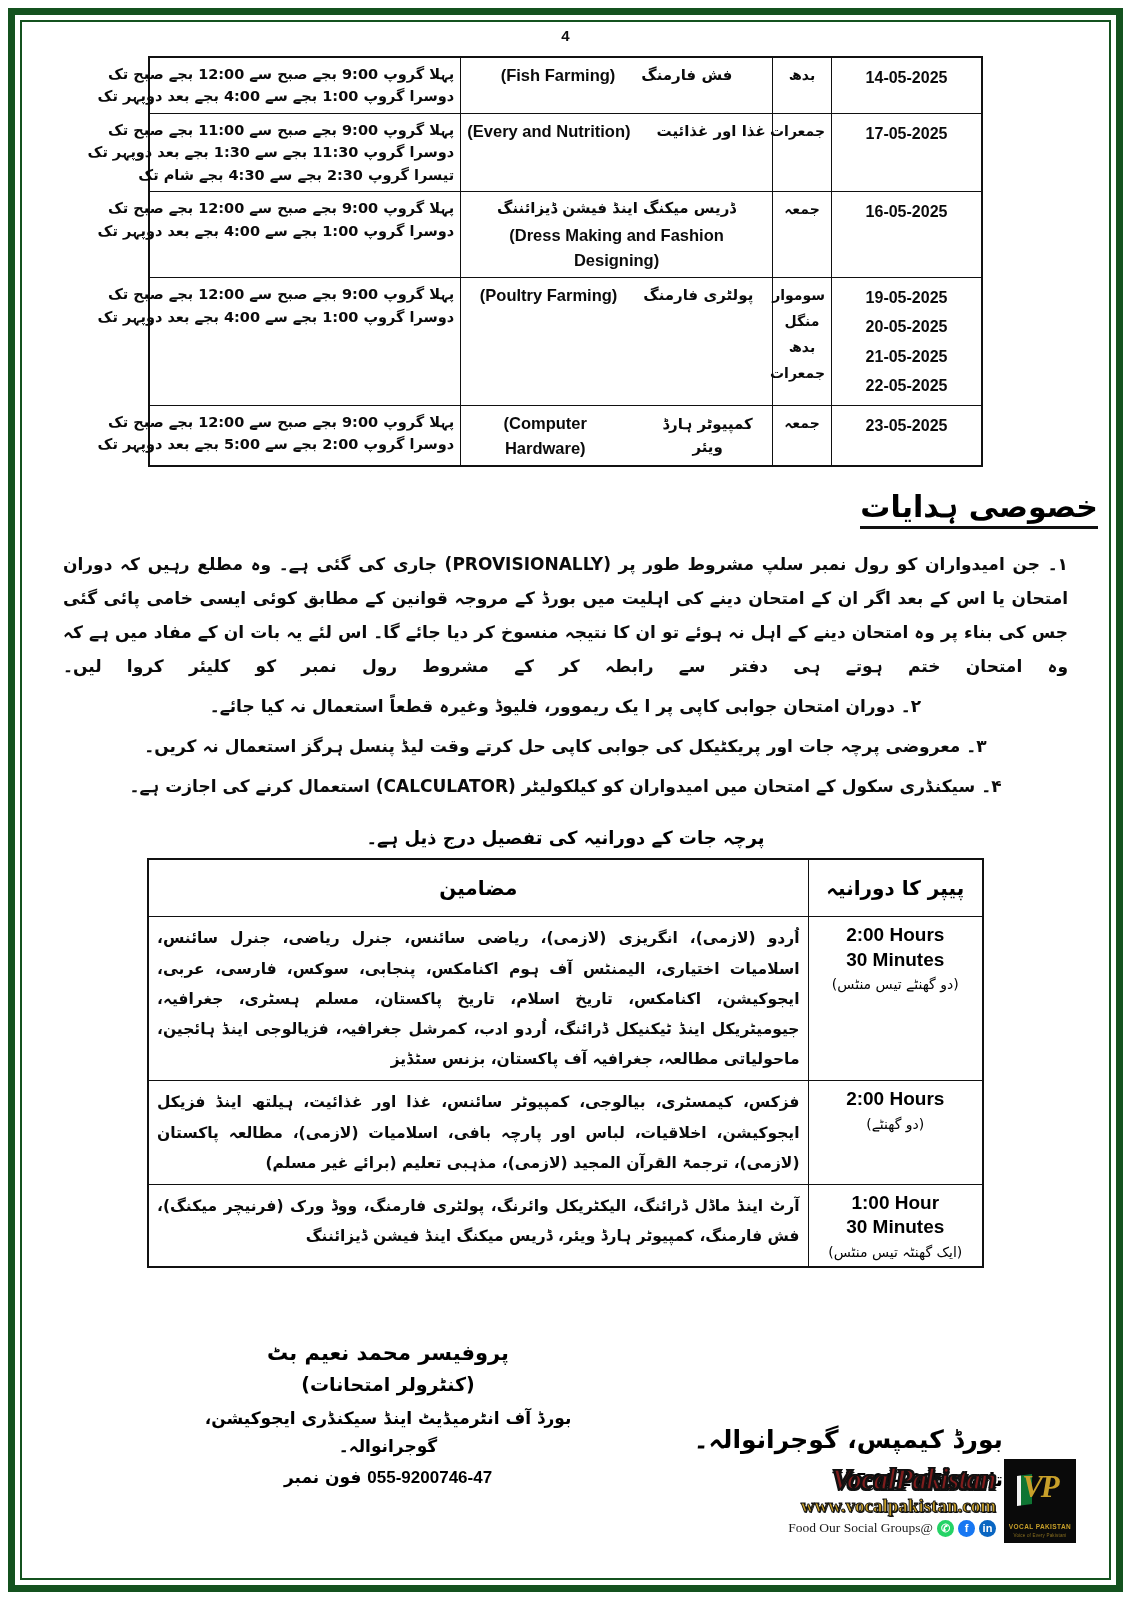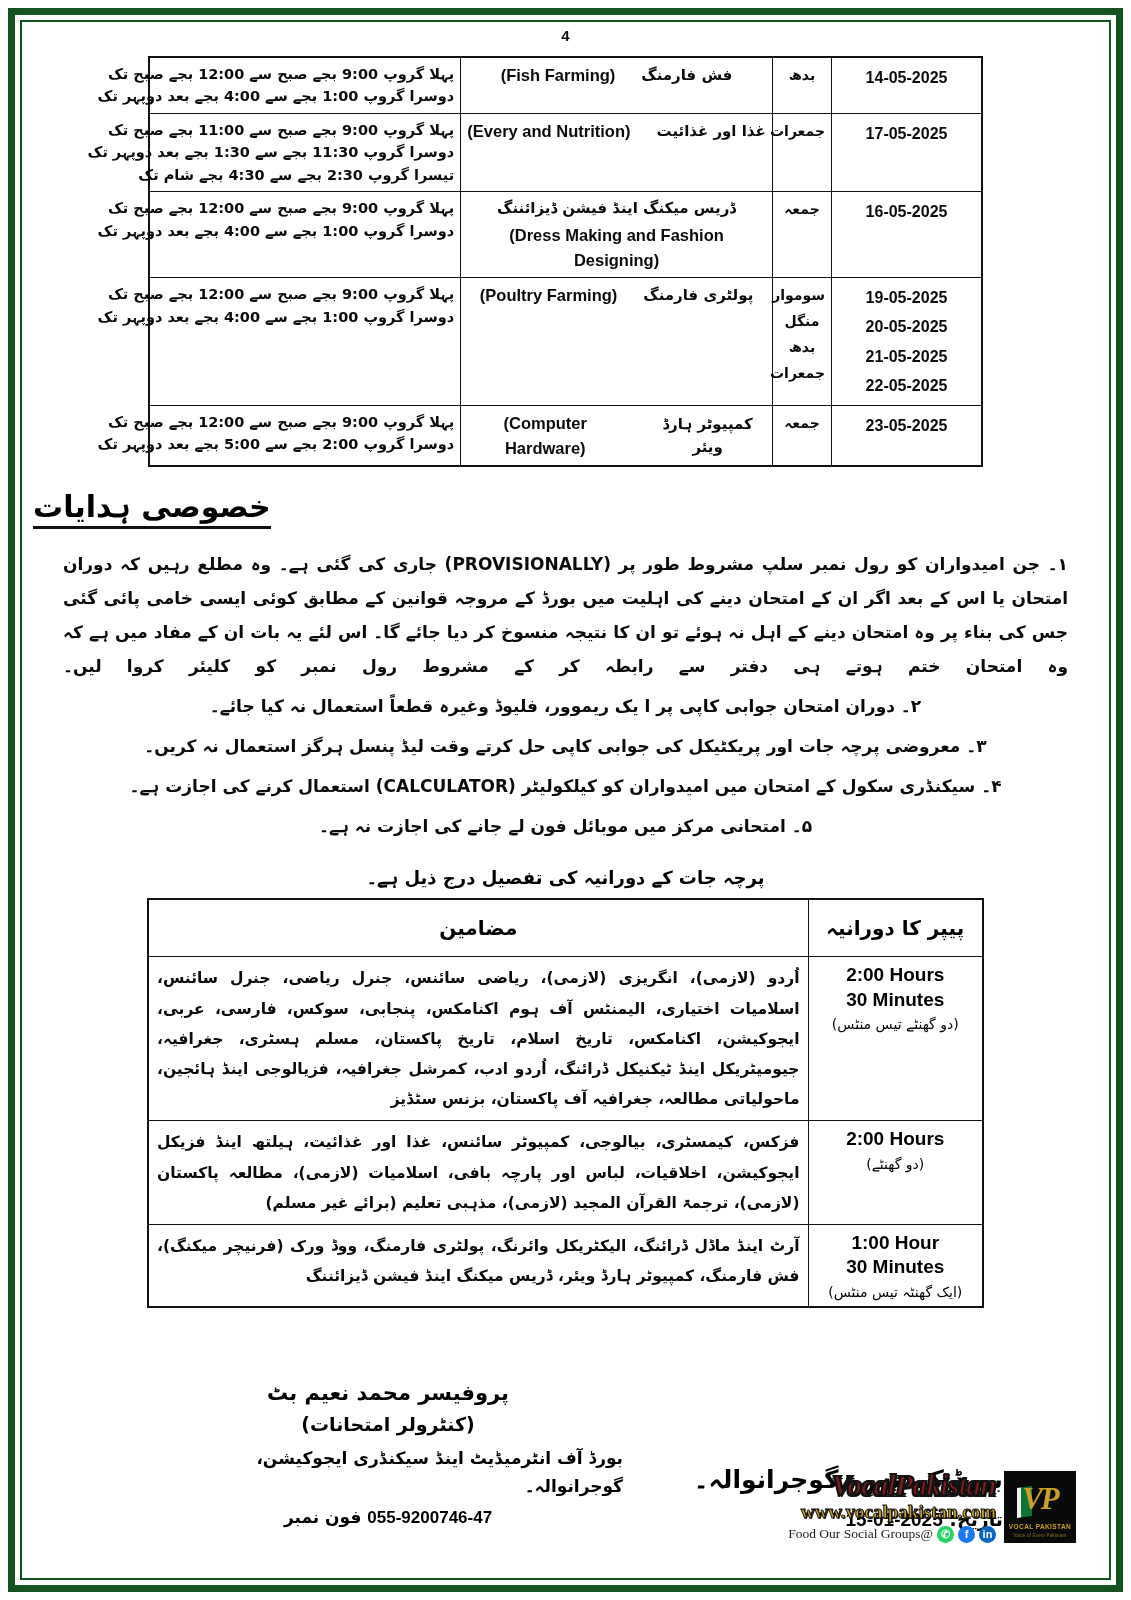--- a/index.html
+++ b/index.html
@@ -111,21 +111,21 @@
     text-align: center;
     font-size: 16px;
     font-weight: bold;
     line-height: 1.82;
     font-family: "Liberation Sans", sans-serif;
   }
   .date-cell span, .day-cell span { display: block; }
 
   
   .instr-heading {
-    text-align: left;
+    text-align: right;
     margin: 22px 0 6px 0;
   }
   .instr-heading .h-text {
     display: inline-block;
     direction: rtl;
     font-size: 30px;
     font-weight: bold;
     font-family: "DejaVu Sans", sans-serif;
     border-bottom: 3px solid #111;
     padding-bottom: 2px;
@@ -235,21 +235,20 @@
   .sign-left .role {
     font-size: 19px;
     font-weight: bold;
     line-height: 1.6;
   }
   .sign-left .board {
     font-size: 17px;
     font-weight: 700;
     line-height: 1.7;
     margin-top: 4px;
-    text-align: right;
   }
   .sign-left .phone {
     font-size: 17px;
     font-weight: 700;
     margin-top: 6px;
     direction: rtl;
   }
   .sign-left .phone .num {
     font-family: "Liberation Sans", sans-serif;
     font-weight: bold;
@@ -350,21 +349,21 @@
     transform: translateY(-50%);
     text-align: center;
     color: #fff;
     font-size: 11px;
     font-weight: bold;
     font-family: "Liberation Sans", sans-serif;
     line-height: 1;
   }
   .vp-logo {
     width: 72px;
-    height: 72px;
+    height: 84px;
     background: #0a0a0a;
     position: relative;
     flex: none;
     overflow: hidden;
   }
   .vp-logo .vp-mono {
     position: absolute;
     left: 0; right: 0; top: 12px;
     text-align: center;
     color: #c8a02a;
@@ -553,21 +552,20 @@
 
     <div class="instr-heading">
       <span class="h-text">خصوصی ہدایات</span>
     </div>
 
     <div class="instructions">
       <div class="instr-item first">۱۔ جن امیدواران کو رول نمبر سلپ مشروط طور پر (PROVISIONALLY) جاری کی گئی ہے۔ وہ مطلع رہیں کہ دوران امتحان یا اس کے بعد اگر ان کے امتحان دینے کی اہلیت میں بورڈ کے مروجہ قوانین کے مطابق کوئی ایسی خامی پائی گئی جس کی بناء پر وہ امتحان دینے کے اہل نہ ہوئے تو ان کا نتیجہ منسوخ کر دیا جائے گا۔ اس لئے یہ بات ان کے مفاد میں ہے کہ وہ امتحان ختم ہوتے ہی دفتر سے رابطہ کر کے مشروط رول نمبر کو کلیئر کروا لیں۔</div>
       <div class="instr-item short">۲۔ دوران امتحان جوابی کاپی پر ا یک ریموور، فلیوڈ وغیرہ قطعاً استعمال نہ کیا جائے۔</div>
       <div class="instr-item short">۳۔ معروضی پرچہ جات اور پریکٹیکل کی جوابی کاپی حل کرتے وقت لیڈ پنسل ہرگز استعمال نہ کریں۔</div>
       <div class="instr-item short">۴۔ سیکنڈری سکول کے امتحان میں امیدواران کو کیلکولیٹر (CALCULATOR) استعمال کرنے کی اجازت ہے۔</div>
-      <div class="instr-item short">۵۔ امتحانی مرکز میں موبائل فون لے جانے کی اجازت نہ ہے۔</div>
     </div>
 
     <div class="duration-intro">پرچہ جات کے دورانیہ کی تفصیل درج ذیل ہے۔</div>
 
     <table class="durations">
       <tbody>
         <tr>
           <td class="dur-subjects">
             <div class="dur-head-ur">مضامین</div>
           </td>

